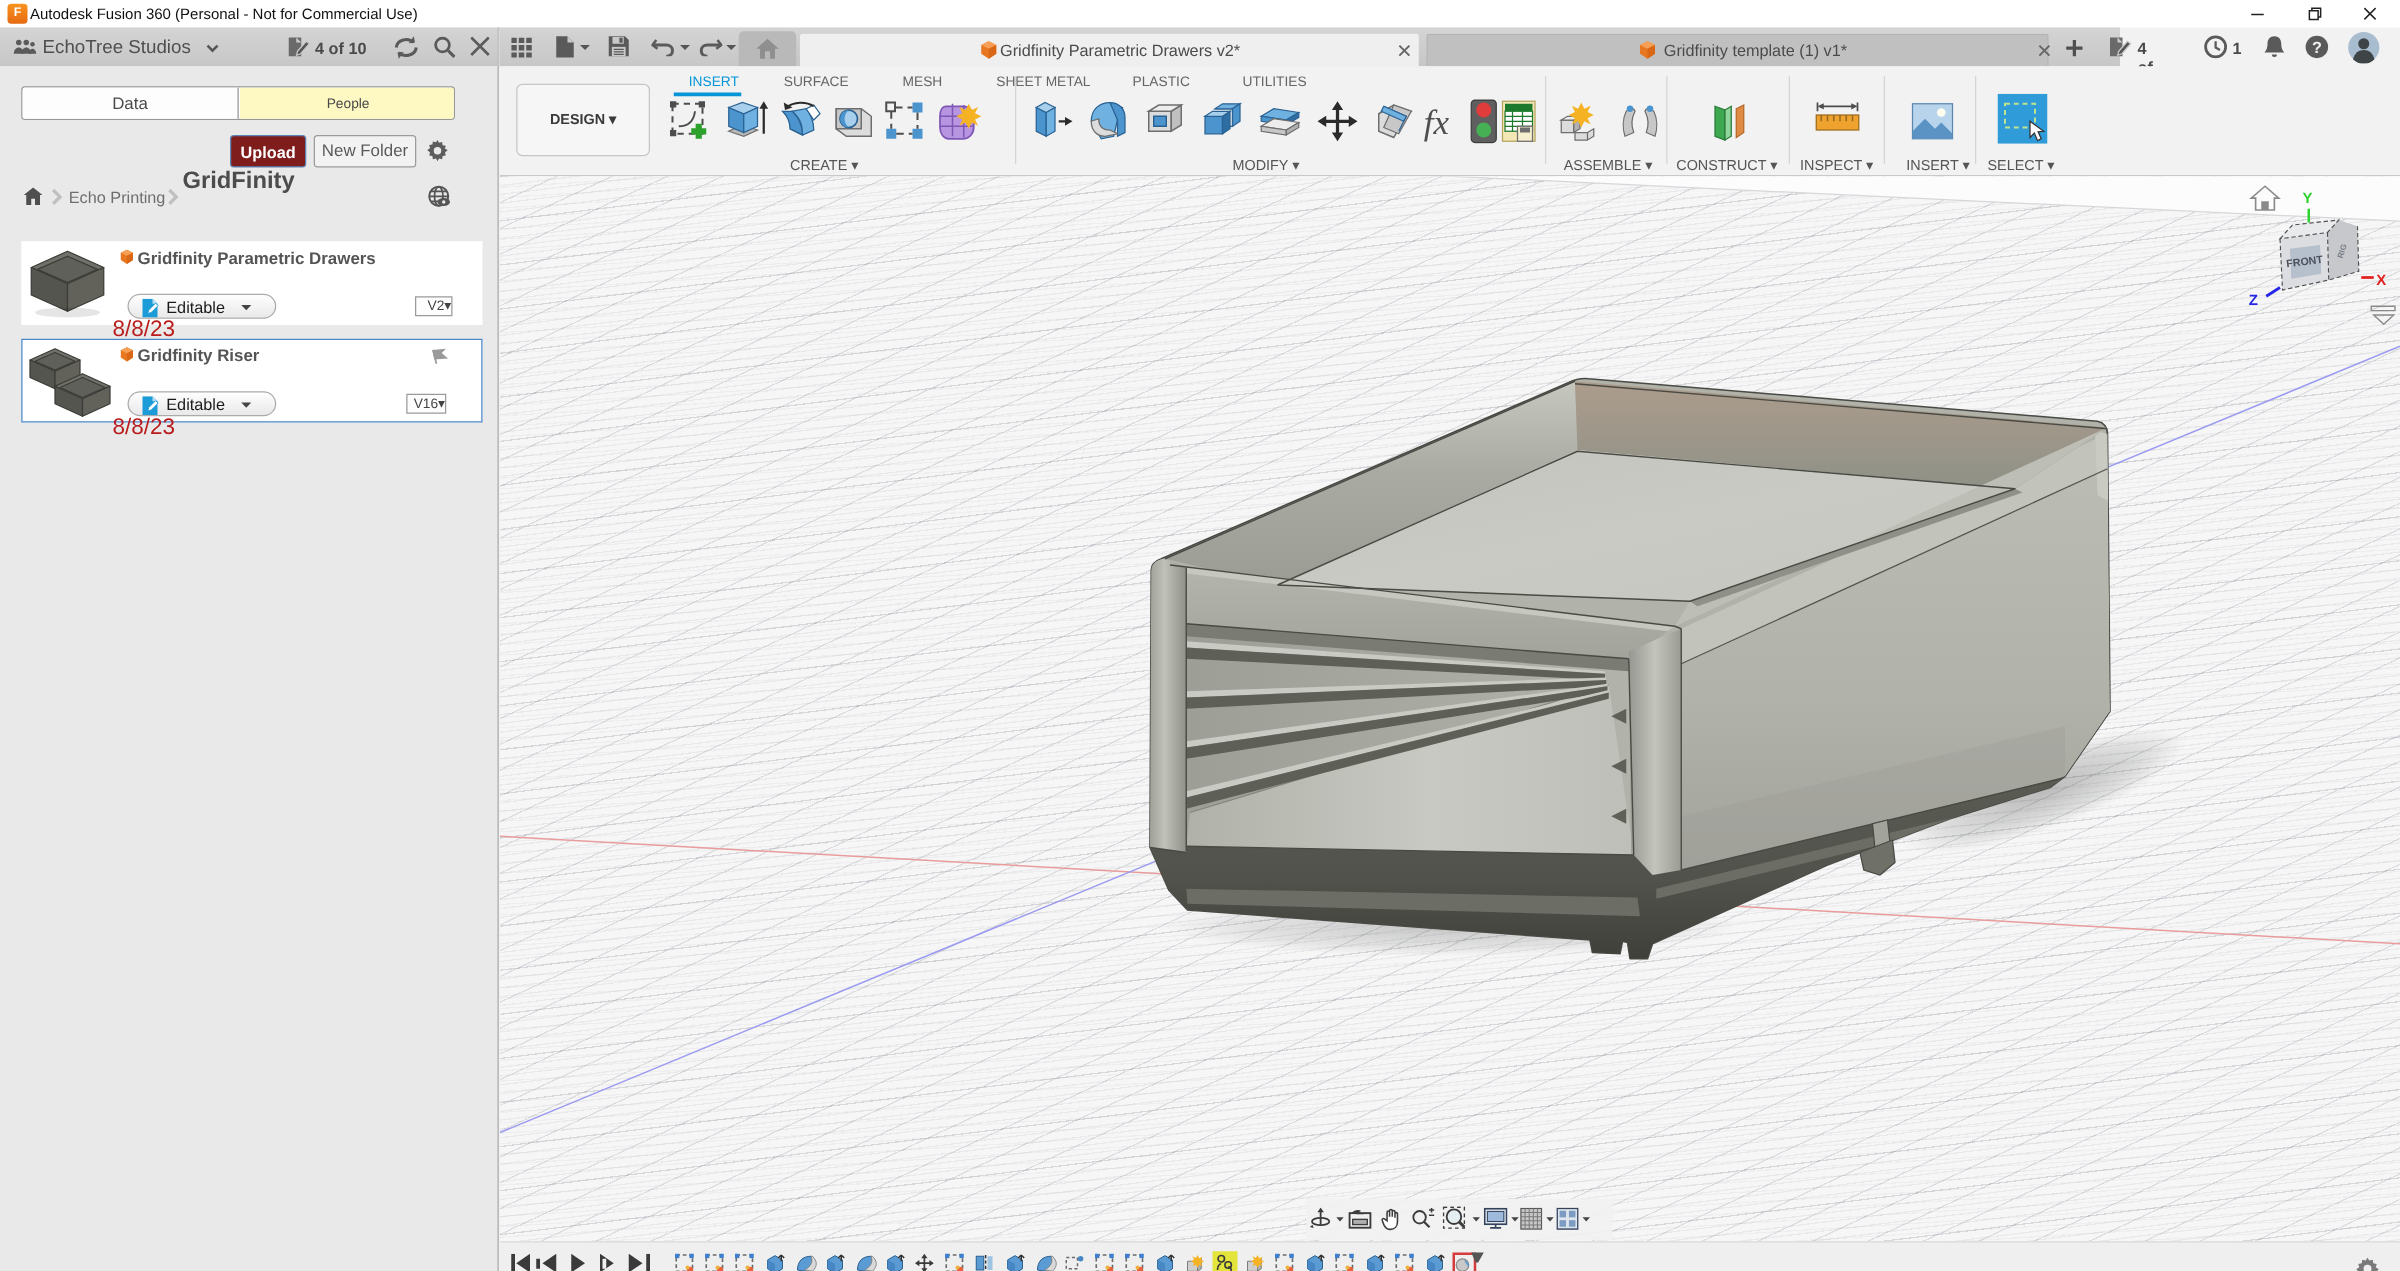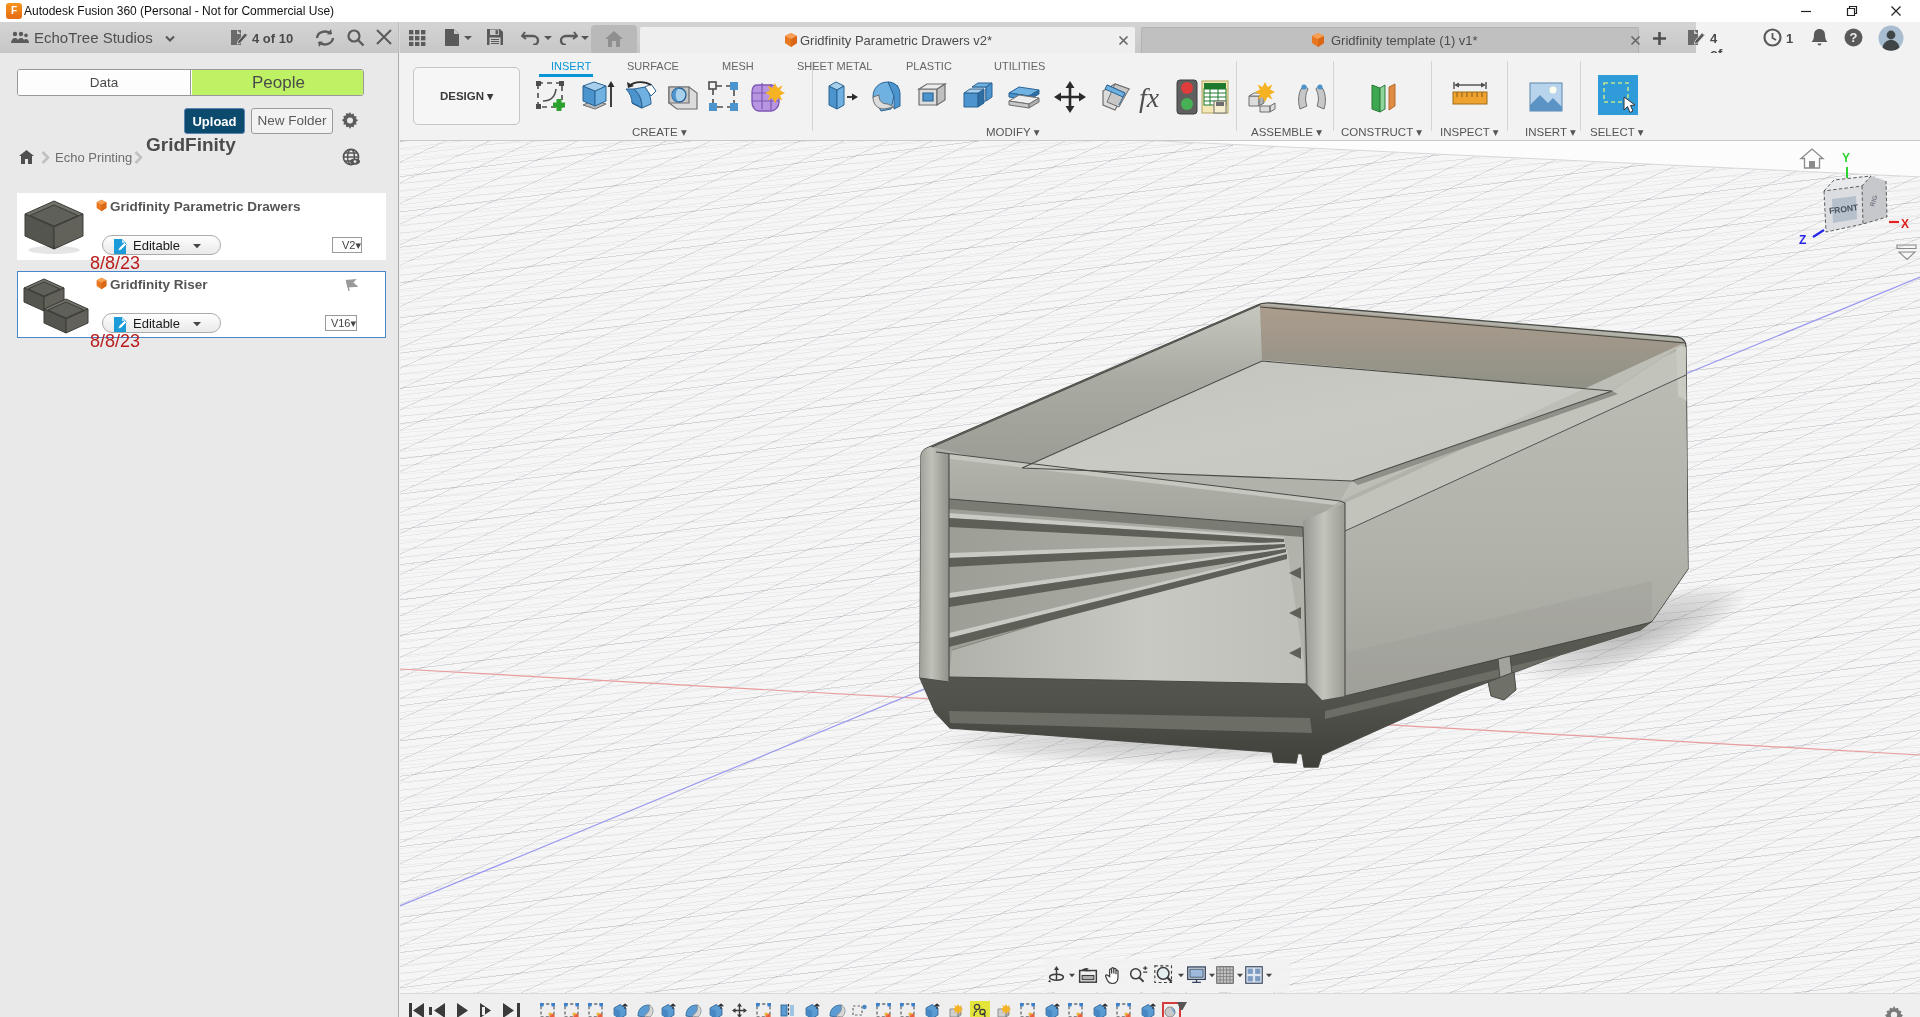--- a/index.html
+++ b/index.html
@@ -21,22 +21,22 @@
 #appbar .sep { position:absolute; left:398px; top:0; width:2px; height:31px; background:#bdbdbd; border-right:1px solid #d8d8d8;}
 #homebtn { position:absolute; left:591px; top:3px; width:46px; height:28px; background:#b9b9b9; border-radius:4px 4px 0 0; }
 .tab1 { position:absolute; left:640px; top:5px; width:495px; height:26px; background:#efefef; border-radius:2px 2px 0 0; }
 .tab2 { position:absolute; left:1141px; top:5px; width:498px; height:26px; background:#c0c0c0; border:1px solid #b2b2b2; border-bottom:none; border-radius:2px 2px 0 0; }
 .tabtxt { font-size:13px; color:#4b4b4b; }
 
 
 #panel { position:absolute; left:0; top:53px; width:399px; height:964px; background:#e9e9e9; border-right:1px solid #ababab; }
 #segctl { position:absolute; left:17px; top:16px; width:347px; height:27px; border:1px solid #989898; border-radius:3px; background:#fff; overflow:hidden; }
 #segctl .data { position:absolute; left:0; top:0; width:173px; height:27px; background:#fdfdfd; border-right:1px solid #989898; text-align:center; line-height:26px; font-size:13.5px; color:#4a4a4a; }
-#segctl .people { position:absolute; left:174px; top:0; width:173px; height:27px; background:#bef264; text-align:center; line-height:26px; font-size:17px; color:#4a4a4a; }
-#uploadbtn { position:absolute; left:184px; top:55px; width:61px; height:26px; background:#0c4a6e; border:1px solid #5c84b5; border-radius:3px; color:#fff; font-weight:bold; font-size:13px; text-align:center; line-height:25px; }
+#segctl .people { position:absolute; left:174px; top:0; width:173px; height:27px; background:#fef9c3; text-align:center; line-height:26px; font-size:11px; color:#4a4a4a; }
+#uploadbtn { position:absolute; left:184px; top:55px; width:61px; height:26px; background:#7f1d1d; border:1px solid #5c84b5; border-radius:3px; color:#fff; font-weight:bold; font-size:13px; text-align:center; line-height:25px; }
 #newfolderbtn { position:absolute; left:251px; top:55px; width:82px; height:26px; background:#f2f2f2; border:1px solid #9c9c9c; border-radius:3px; color:#5a5a5a; font-size:13.5px; text-align:center; line-height:24px; }
 .card { position:absolute; left:17px; width:369px; height:67px; background:#fff; }
 .cardtitle { position:absolute; left:93px; top:6px; font-size:13.5px; font-weight:bold; color:#555; }
 .carddate { position:absolute; left:73px; top:24px; font-size:18px; color:#b91c1c;margin-top:36px; }
 .pill { position:absolute; left:85px; top:42px; width:119px; height:20px; border:1px solid #ababab; border-radius:10px;
   background:linear-gradient(180deg,#fefefe,#e9e9e9); }
 .pill .txt { position:absolute; left:30px; top:2px; font-size:13px; color:#1a1a1a; }
 .vbox { position:absolute; width:30px; height:16px; top:44px; background:#fdfdfd; border:1px solid #9a9a9a; font-size:11px; color:#444; text-align:right; line-height:15px; }
 
 

